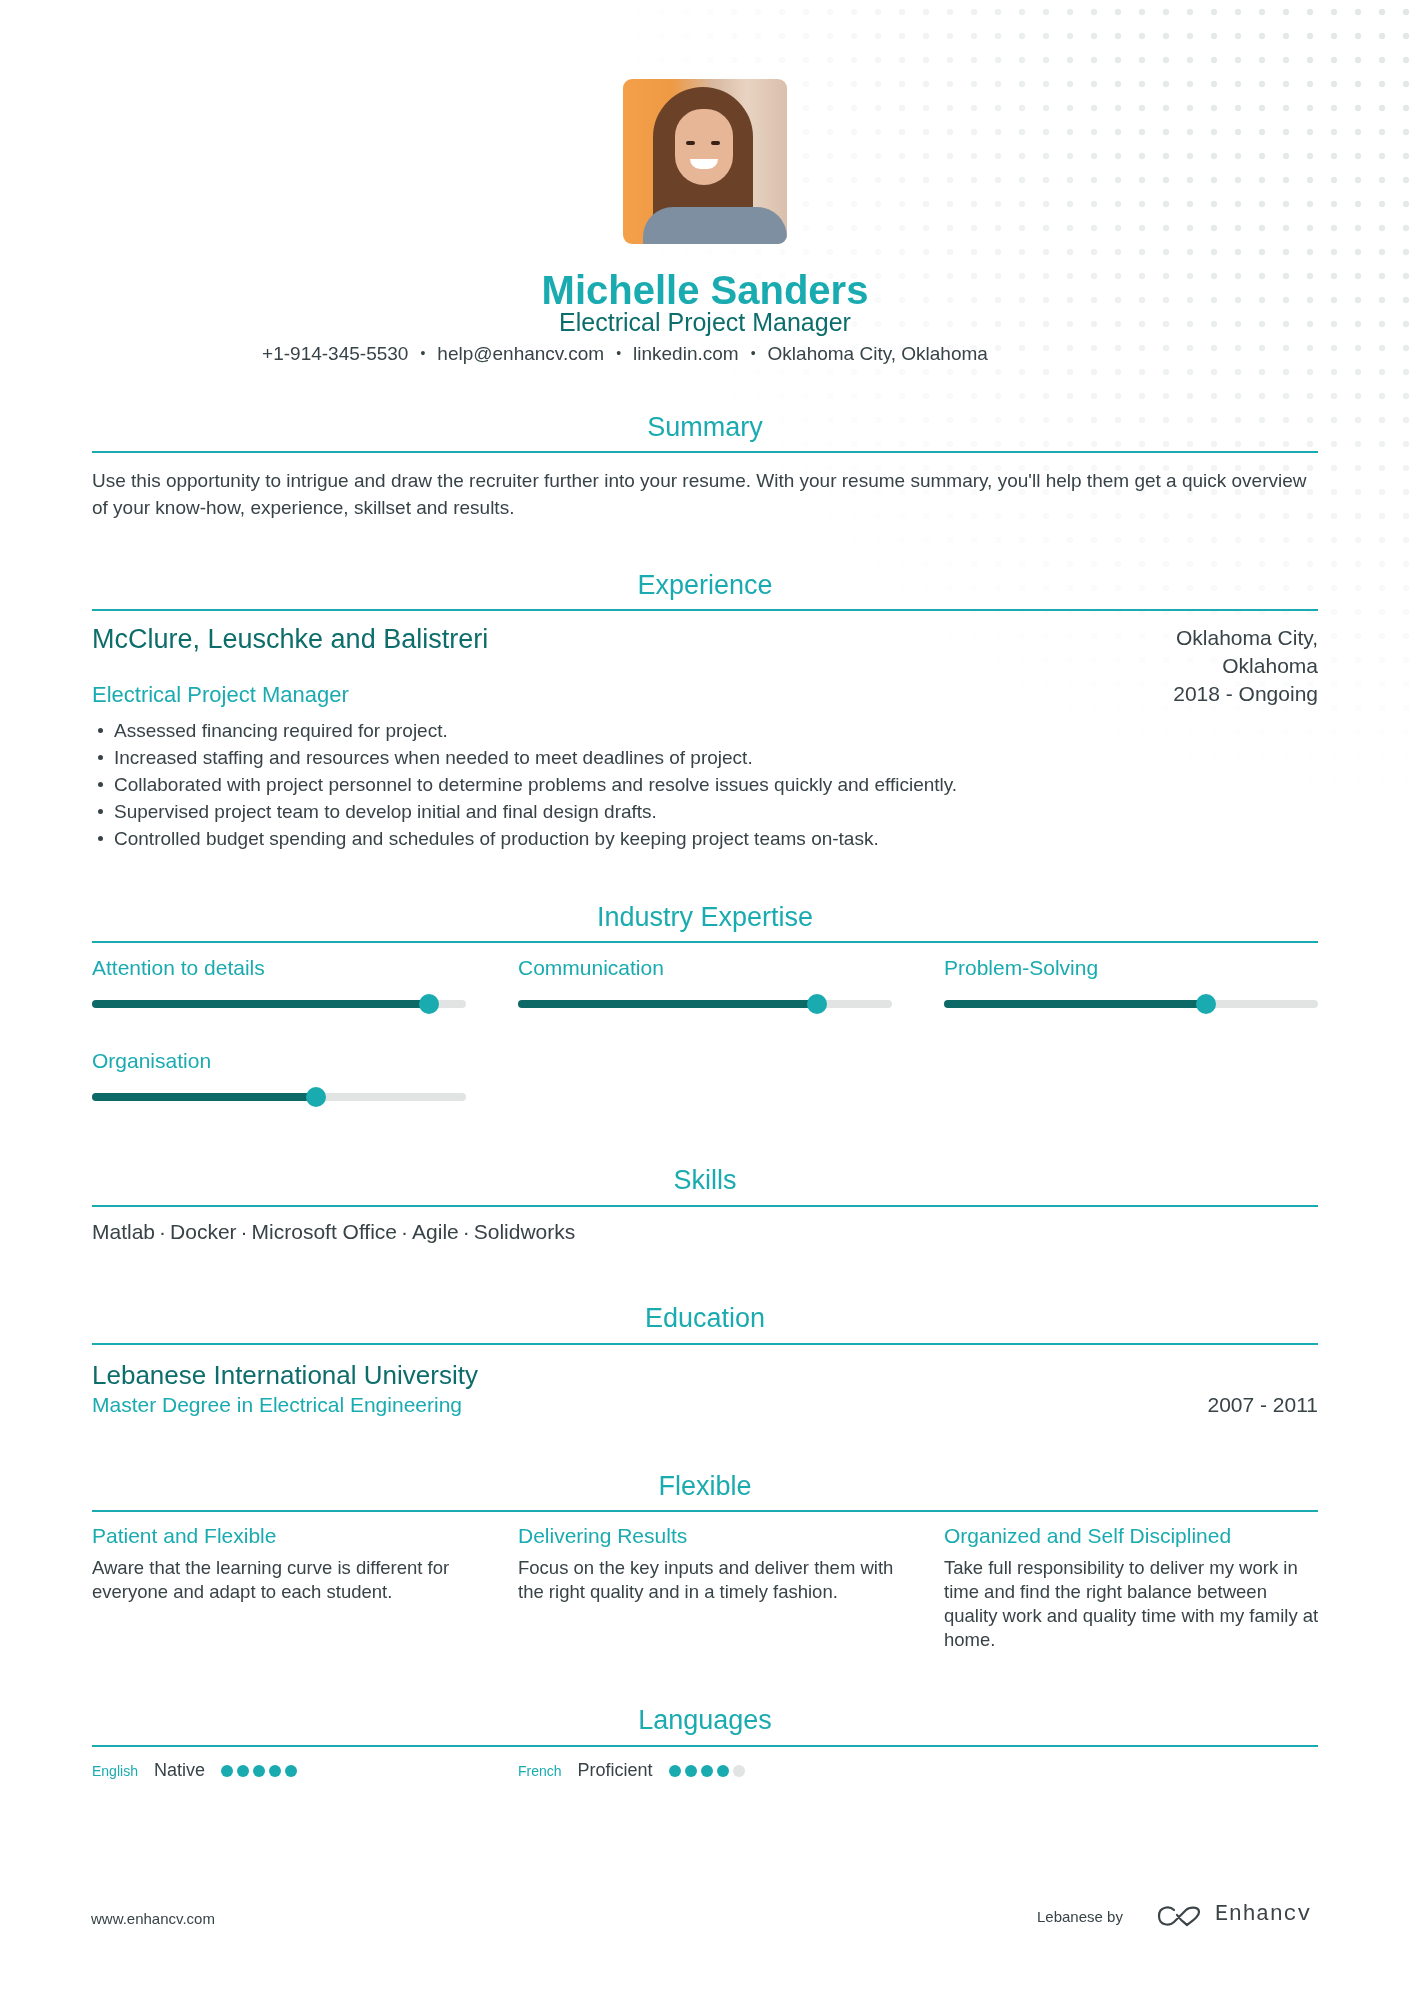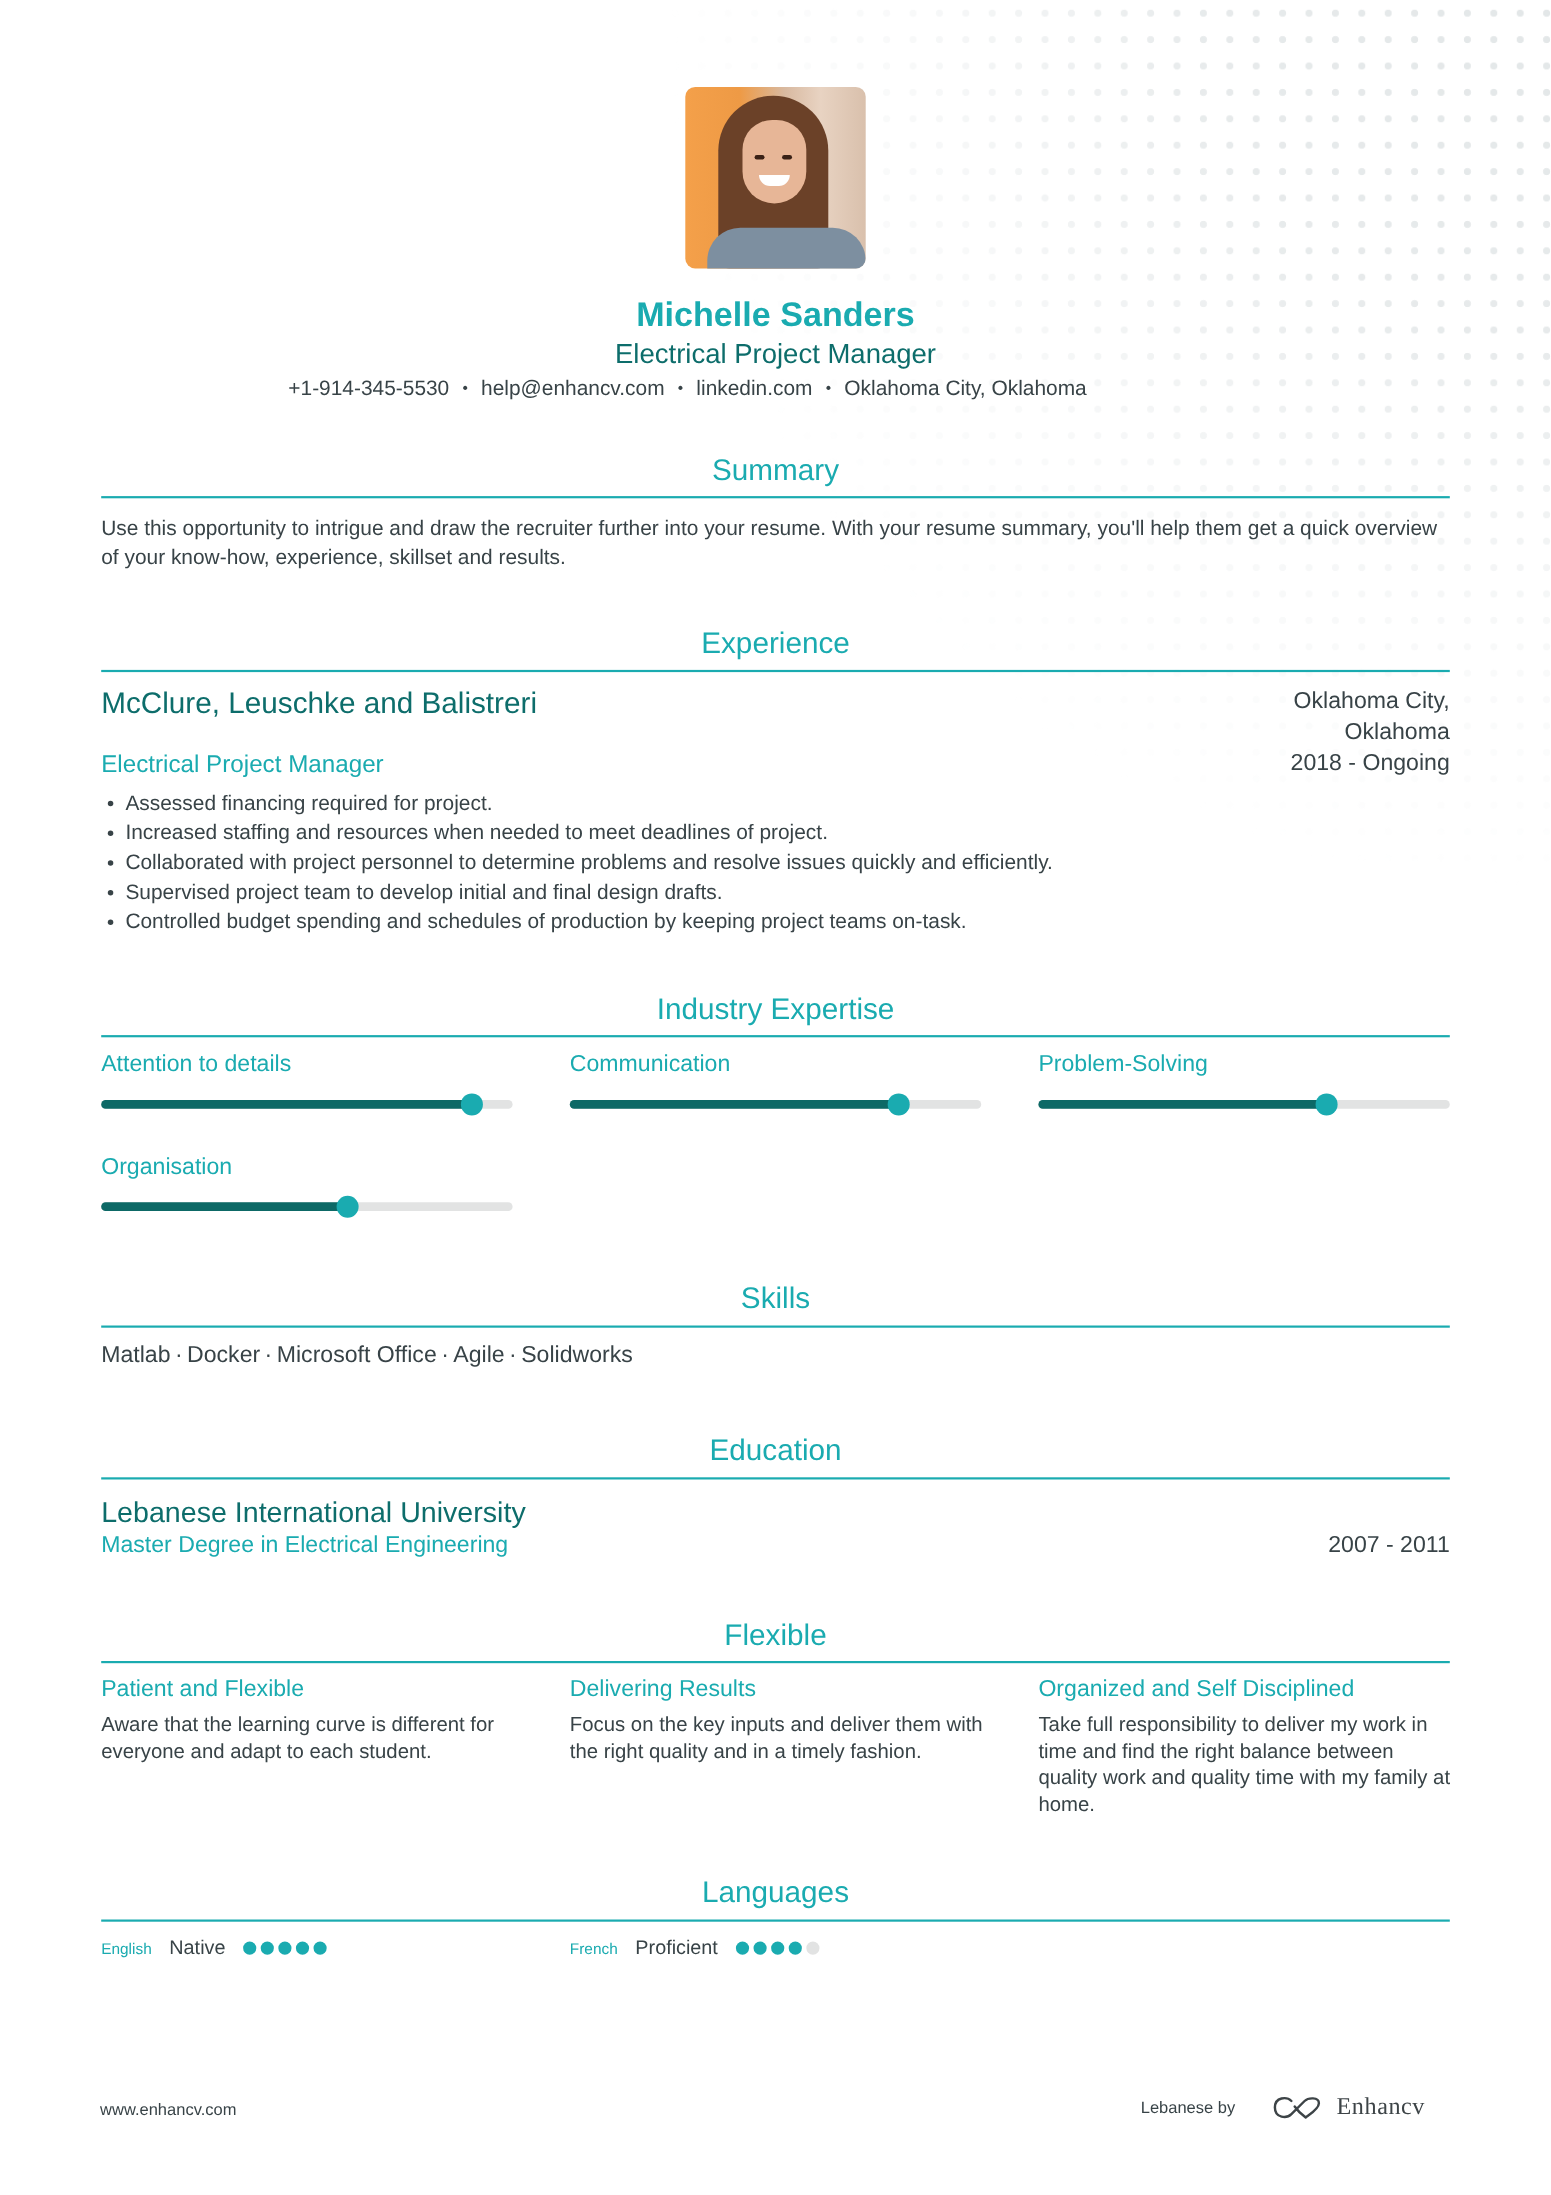--- a/index.html
+++ b/index.html
@@ -24,21 +24,21 @@
       background: linear-gradient(90deg, #f4a04a 0%, #ee9a45 30%, #d8b9a0 55%, #e8d3c2 75%, #d9c0ac 100%);
     }
     .photo .hair { position: absolute; left: 30px; top: 8px; width: 100px; height: 157px; border-radius: 50px 50px 10px 10px; background: #6b4128; }
     .photo .face { position: absolute; left: 52px; top: 30px; width: 58px; height: 76px; border-radius: 28px 28px 30px 30px; background: #e7b697; }
     .photo .smile { position: absolute; left: 67px; top: 80px; width: 28px; height: 10px; border-radius: 0 0 14px 14px; background: #fff; }
     .photo .eye { position: absolute; top: 62px; width: 9px; height: 4px; background: #3a2116; border-radius: 4px; }
     .photo .jacket { position: absolute; left: 20px; top: 128px; width: 144px; height: 60px; border-radius: 30px 30px 0 0; background: #7d8fa0; }
 
     .name {
       position: absolute; left: 0; width: 1410px; top: 268px; text-align: center;
-      font-family: "Liberation Sans", sans-serif; font-weight: bold; font-size: 31px; color: #1aabb0;
+      font-family: "Liberation Sans", sans-serif; font-weight: bold; font-size: 40px; color: #1aabb0;
     }
     .headline {
       position: absolute; left: 0; width: 1410px; top: 308px; text-align: center;
       font-size: 25px; color: #0d6d6b; font-family: "Liberation Sans", sans-serif;
     }
     .contacts {
       position: absolute; left: 0; width: 1250px; top: 343px; text-align: center;
       font-size: 19px; color: #384347; font-family: "Liberation Sans", sans-serif;
     }
     .contacts .sep { margin: 0 12px; font-size: 14px; vertical-align: 2px; }
@@ -82,21 +82,21 @@
 
     .lang { position: absolute; top: 1760px; display: flex; align-items: center; }
     .lang .lname { font-family: "Liberation Sans", sans-serif; font-size: 14px; color: #1aabb0; margin-right: 16px; }
     .lang .llevel { font-family: "Liberation Sans", sans-serif; font-size: 18px; color: #384347; margin-right: 16px; }
     .lang .ldot { width: 12px; height: 12px; border-radius: 50%; background: #1aabb0; margin-right: 4px; }
     .lang .ldot.off { background: #e2e3e3; }
 
     .footer-url { position: absolute; left: 91px; top: 1910px; font-family: "Liberation Sans", sans-serif; font-size: 15px; color: #384347; }
     .powered { position: absolute; left: 1037px; top: 1908px; font-family: "Liberation Sans", sans-serif; font-size: 15px; color: #384347; }
     .logo-icon { position: absolute; left: 1155px; top: 1904px; width: 48px; height: 24px; }
-    .logo-text { position: absolute; left: 1215px; top: 1902px; font-family: Liberation Serif, serif; font-size: 22px; color: #3d4447; letter-spacing: 0.5px; }
+    .logo-text { position: absolute; left: 1215px; top: 1902px; font-family: Liberation Mono, monospace; font-size: 22px; color: #3d4447; letter-spacing: 0.5px; }
   </style>
 </head>
 <body>
 
 <div class="page">
   <div class="dots"></div>
 
   <div class="photo" title="Profile photo of Michelle Sanders">
     <div class="hair"></div>
     <div class="jacket"></div>

